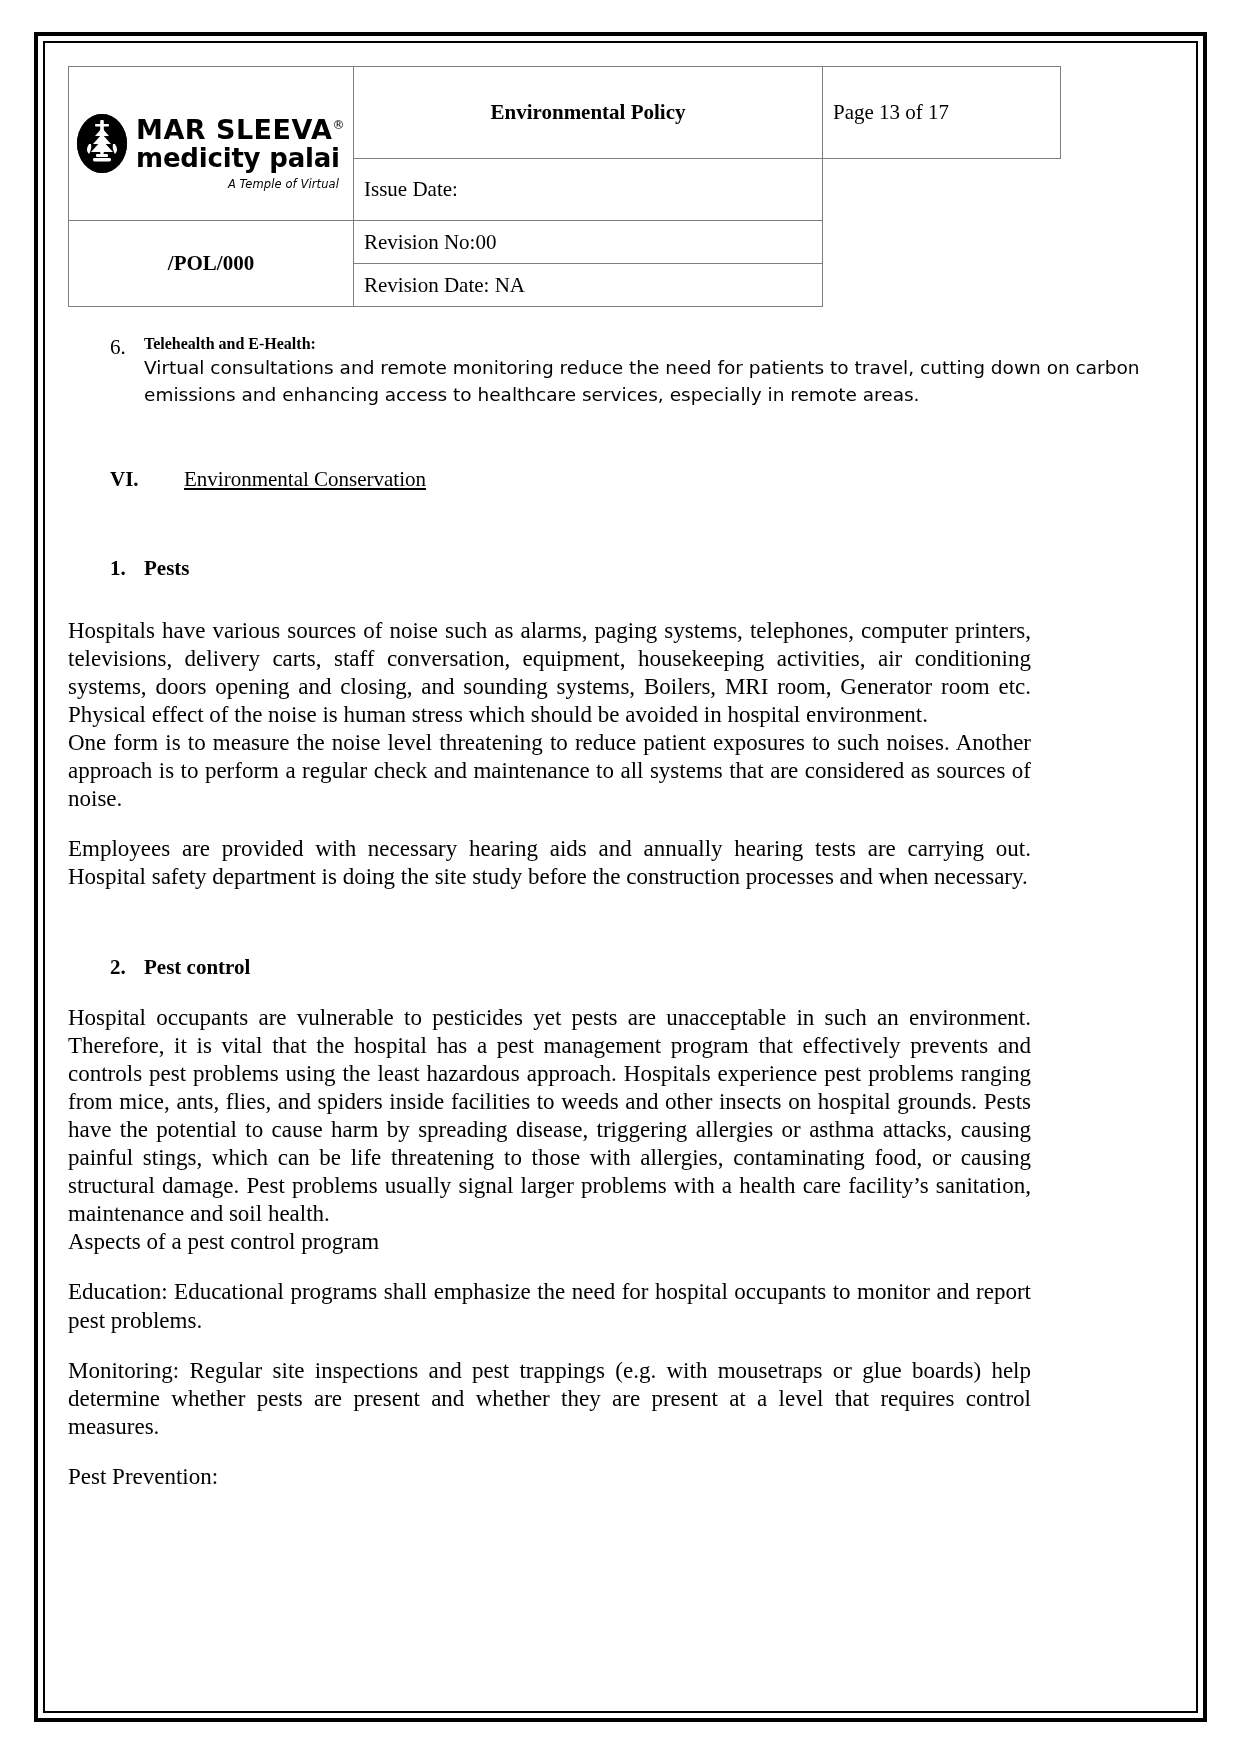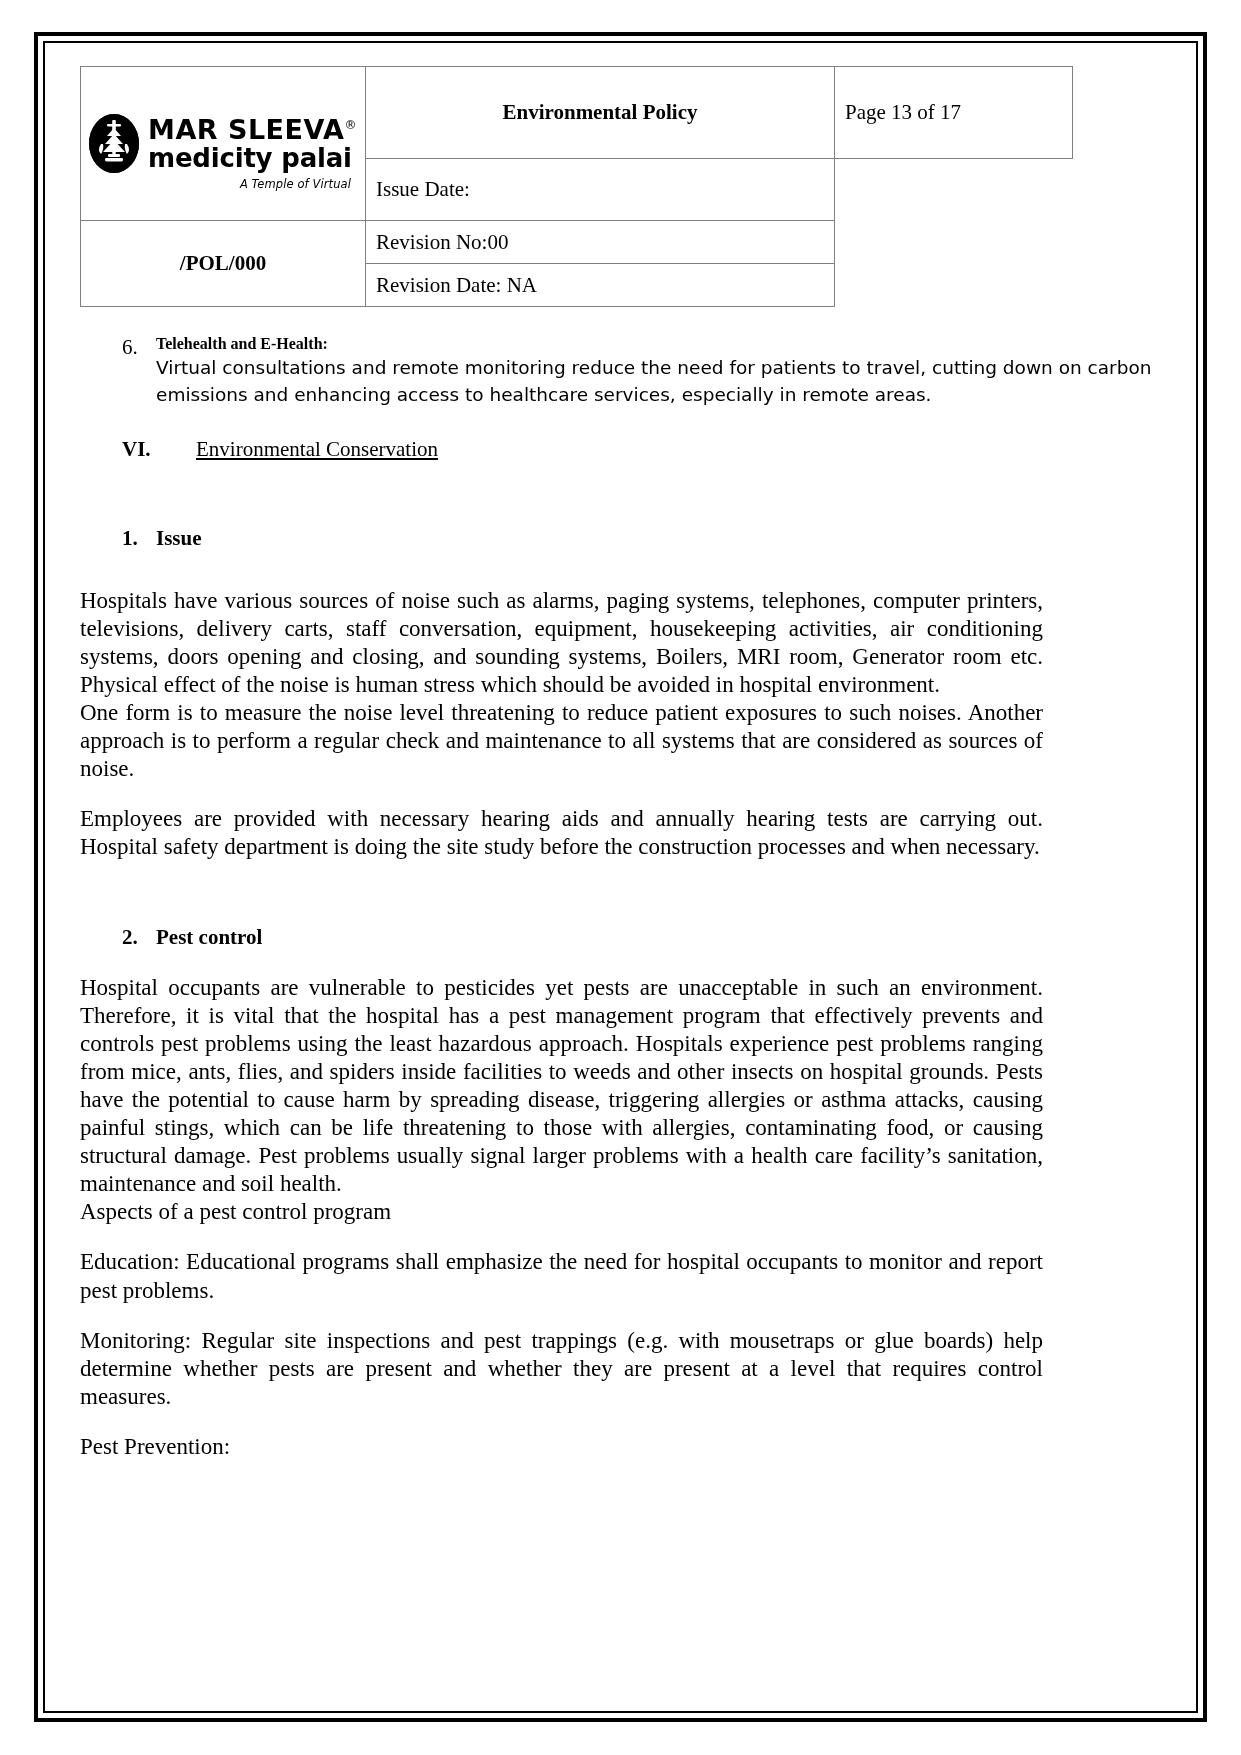--- a/index.html
+++ b/index.html
@@ -32,21 +32,21 @@
     top: 5px;
     right: 5px;
     bottom: 5px;
     border: 2px solid #000000;
     box-sizing: border-box;
   }
 
   
   .content {
     position: absolute;
-    left: 80px;
+    left: 68px;
     top: 66px;
     width: 1105px;
     height: 1620px;
     box-sizing: border-box;
   }
 
   
   table.header-table {
     border-collapse: collapse;
     width: 963px;
@@ -160,21 +160,21 @@
     font-family: "DejaVu Sans", "Liberation Sans", sans-serif;
     font-size: 18.5px;
     line-height: 1.45;
     margin: 2px 0 0 0;
     text-align: left;
   }
 
   .section-heading {
     display: flex;
     margin-left: 42px;
-    margin-top: 28px;
+    margin-top: 58px;
   }
   .section-roman {
     font-size: 21px;
     font-weight: bold;
     width: 74px;
     flex: 0 0 74px;
   }
   .section-title {
     font-size: 21px;
     font-weight: normal;
@@ -273,21 +273,21 @@
       </div>
     </div>
 
     <div class="section-heading">
       <div class="section-roman">VI.</div>
       <div class="section-title">Environmental Conservation</div>
     </div>
 
     <div class="sub-heading">
       <div class="sub-num">1.</div>
-      <div class="sub-title">Issue</div>
+      <div class="sub-title">Pests</div>
     </div>
 
     <div class="gap-lg"></div>
 
     <p class="para">Hospitals have various sources of noise such as alarms, paging systems, telephones, computer printers, televisions, delivery carts, staff conversation, equipment, housekeeping activities, air conditioning systems, doors opening and closing, and sounding systems, Boilers, MRI room, Generator room etc.  Physical effect of the noise is human stress which should be avoided in hospital environment.</p>
     <p class="para tight">One form is to measure the noise level threatening to reduce patient exposures to such noises. Another approach is to perform a regular check and maintenance to all systems that are considered as sources of noise.</p>
     <p class="para spaced">Employees are provided with necessary hearing aids and annually hearing tests are carrying out. Hospital safety department is doing the site study before the construction processes and when necessary.</p>
 
     <div class="sub-heading">
       <div class="sub-num">2.</div>

